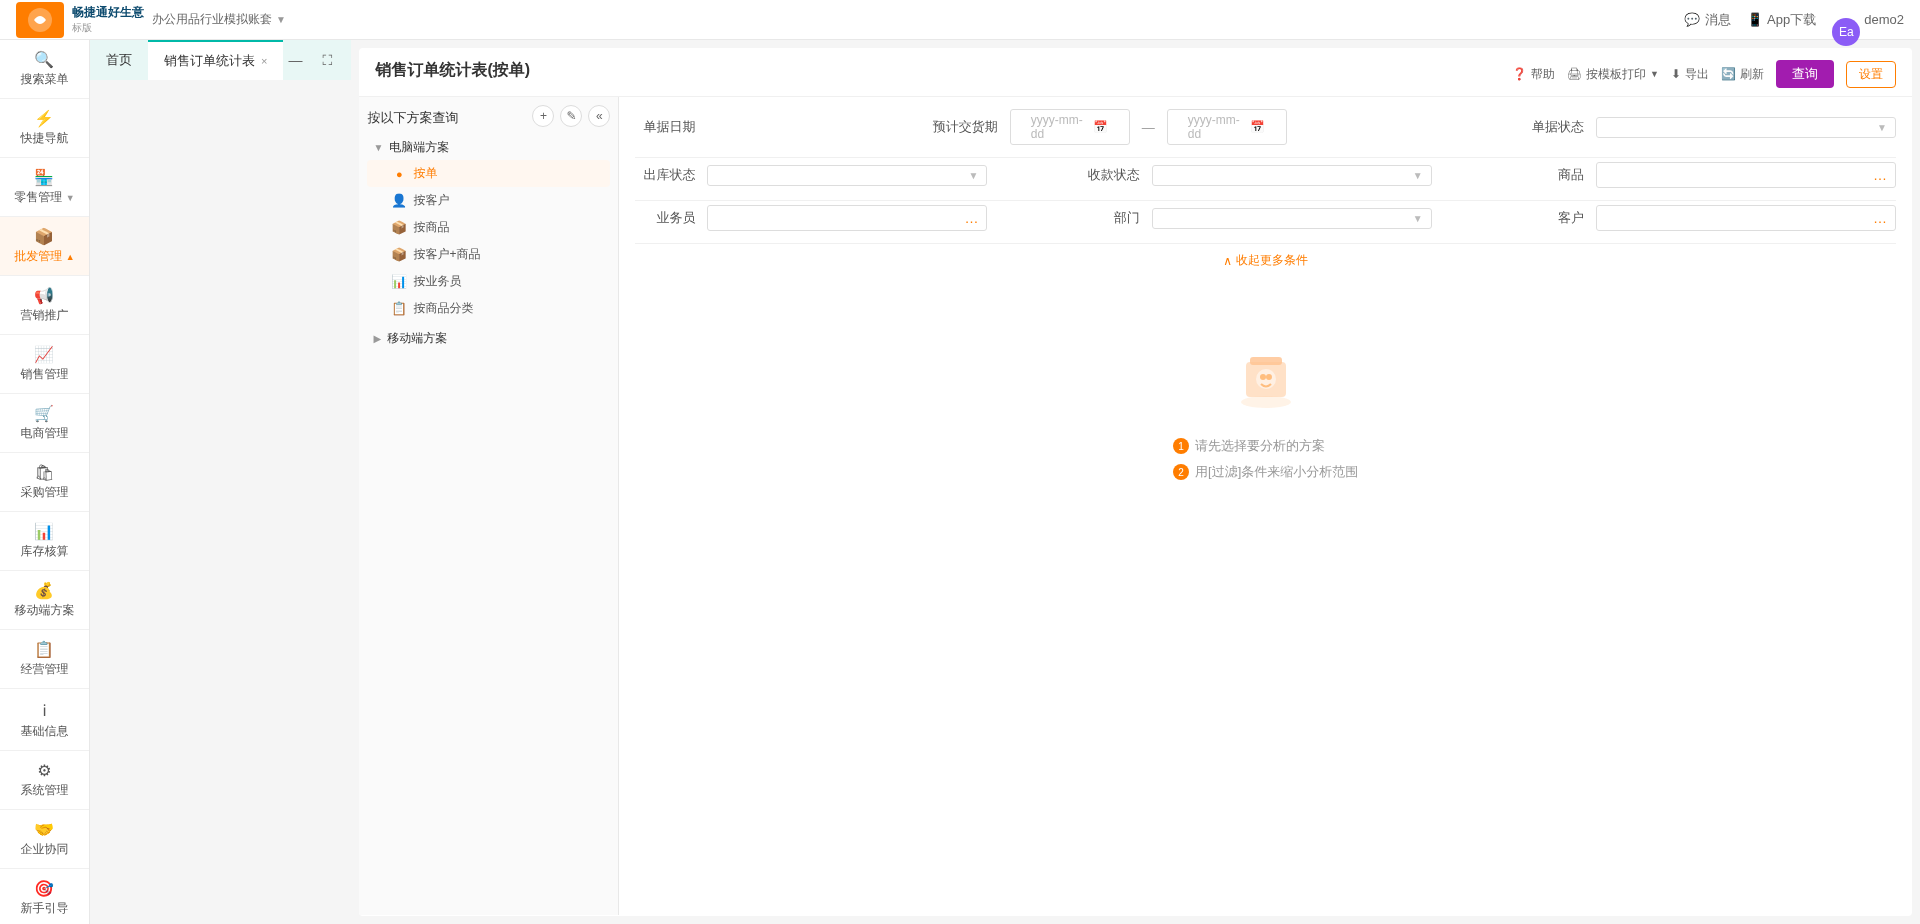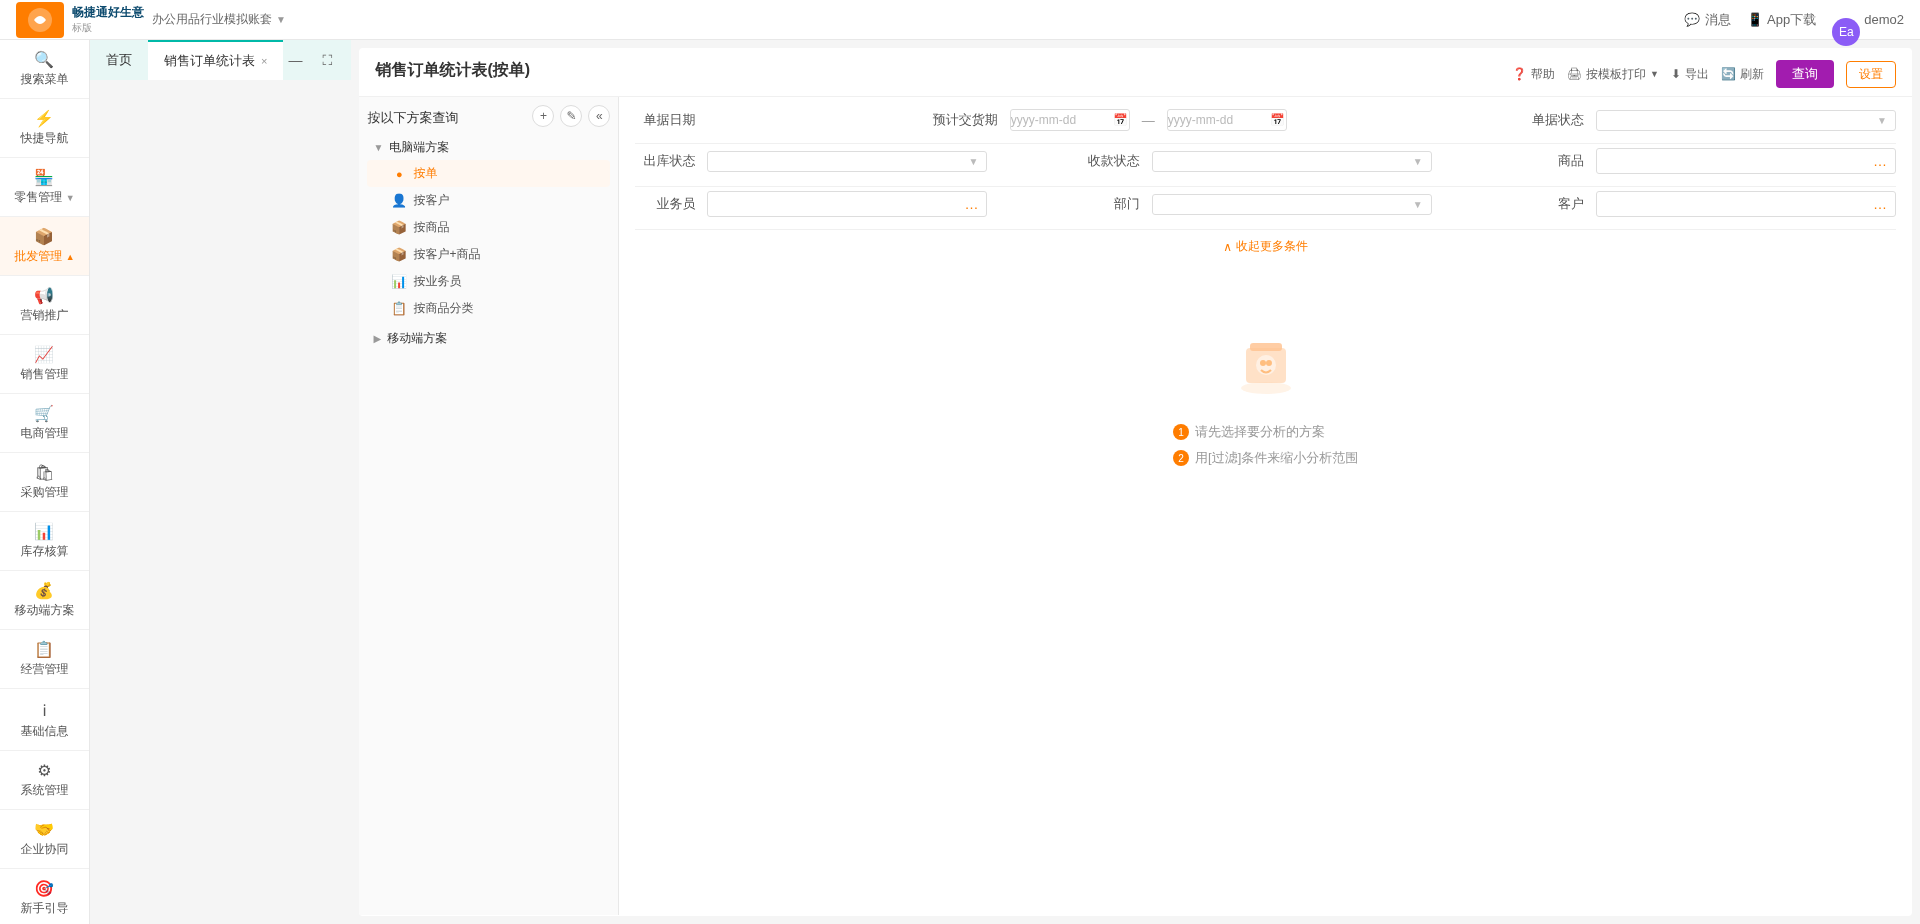--- a/index.html
+++ b/index.html
@@ -60,21 +60,21 @@
     .scheme-item.active { background: #fff7f0; color: #ff7d00; }
     .scheme-item .item-icon { width: 16px; height: 16px; display: flex; align-items: center; justify-content: center; font-size: 11px; color: #ff7d00; }
 
     
     .right-panel { flex: 1; padding: 12px 16px; overflow-y: auto; }
     .filter-row { display: flex; align-items: center; gap: 12px; margin-bottom: 12px; flex-wrap: wrap; }
     .filter-label { font-size: 13px; color: #555; white-space: nowrap; min-width: 60px; text-align: right; }
     .filter-date-group { display: flex; align-items: center; gap: 6px; }
     .date-btn { padding: 3px 10px; border: 1px solid #ddd; border-radius: 3px; background: #fff; font-size: 12px; cursor: pointer; color: #555; }
     .date-btn.active { background: #ff7d00; color: #fff; border-color: #ff7d00; border-radius: 12px; }
-    .date-input { border: 1px solid #ddd; border-radius: 3px; padding: 3px 0; font-size: 12px; color: #bbb; width: 120px; display: flex; align-items: center; gap: 4px; background: #fff; }
+    .date-input { border: 1px solid #ddd; border-radius: 3px; padding: 3px 20px; font-size: 12px; color: #bbb; width: 120px; display: flex; align-items: center; gap: 4px; background: #fff; }
     .filter-select { border: 1px solid #ddd; border-radius: 3px; padding: 4px 8px; font-size: 12px; color: #555; background: #fff; min-width: 200px; display: flex; align-items: center; justify-content: space-between; cursor: pointer; }
     .filter-select-wide { min-width: 300px; }
     .filter-ellipsis { color: #ff7d00; cursor: pointer; font-size: 14px; margin-left: 4px; }
 
     .filter-divider { width: 100%; border: none; border-top: 1px solid #f0f0f0; margin: 4px 0; }
 
     .collapse-bar { display: flex; align-items: center; justify-content: center; padding: 8px; cursor: pointer; color: #ff7d00; font-size: 12px; gap: 4px; border-top: 1px solid #f0f0f0; }
 
     
     .empty-state { display: flex; flex-direction: column; align-items: center; justify-content: center; padding: 60px 20px; color: #999; font-size: 13px; }

